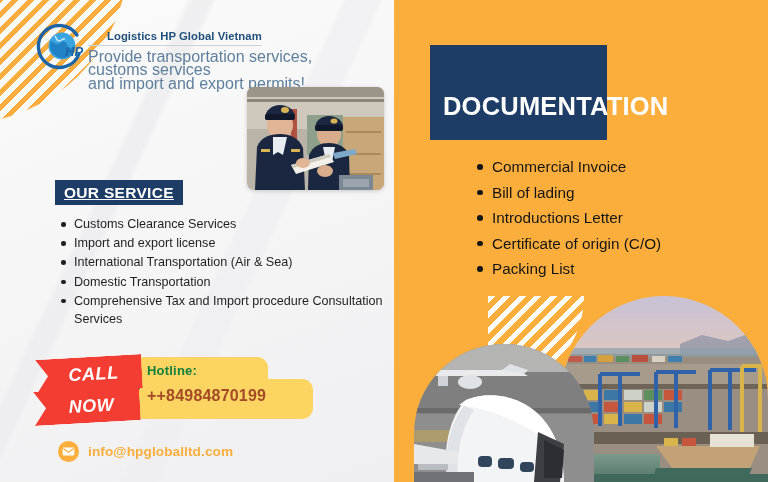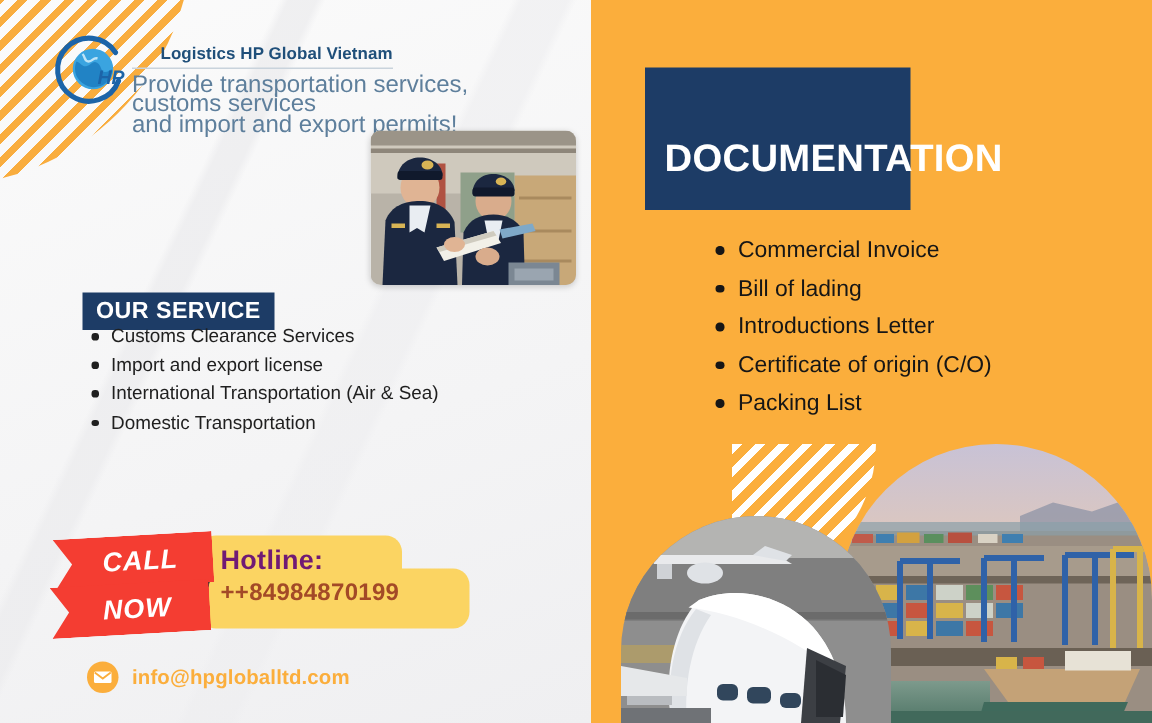--- a/index.html
+++ b/index.html
@@ -47,24 +47,24 @@
 
   
   .officer-photo{
     position:absolute;left:247px;top:87px;width:137px;height:103px;
     border-radius:7px;overflow:hidden;
     box-shadow:0 1px 4px rgba(0,0,0,.18);
   }
 
   
   .service-badge{
-    position:absolute;left:55px;top:195px;height:25px;
+    position:absolute;left:55px;top:180px;height:25px;
     background:#1d3c66;color:#fff;
     font-size:15.5px;font-weight:bold;letter-spacing:.3px;
-    display:flex;align-items:center;padding:0 9px;
+    display:flex;align-items:center;padding:0 9px;text-decoration:underline;
   }
   .service-list{
     position:absolute;left:56px;top:215px;width:320px;
     margin:0;padding:0 0 0 18px;list-style:none;
   }
   .service-list li{
     position:relative;font-size:12.6px;line-height:18.2px;color:#1f1f1f;font-weight:500;
     margin-bottom:1px;
   }
   .service-list li::before{
@@ -79,21 +79,21 @@
   .hot-top{
     position:absolute;left:0;top:0;width:135px;height:36px;
     background:#fbd462;border-radius:11px 11px 0 0;
   }
   .hot-bot{
     position:absolute;left:0;top:22px;width:180px;height:40px;
     background:#fbd462;border-radius:0 11px 11px 11px;
   }
   .hot-l1{
     position:absolute;left:14px;top:6px;z-index:3;
-    font-size:18px;font-weight:bold;color:#701a75;letter-spacing:.2px;
+    font-size:13px;font-weight:bold;color:#15803d;letter-spacing:.2px;
   }
   .hot-l2{
     position:absolute;left:14px;top:30px;z-index:3;
     font-size:16px;font-weight:bold;color:#a34a27;letter-spacing:.2px;
   }
   .ribbon{position:absolute;width:106px;height:34px;}
   .ribbon .shape{
     position:absolute;inset:0;background:#f43d32;
     clip-path:polygon(0 0,12px 50%,0 100%,100% 100%,100% 0);
   }
@@ -223,20 +223,21 @@
     </svg>
   </div>
 
   <div class="service-badge">OUR SERVICE</div>
 
   <ul class="service-list">
     <li>Customs Clearance Services</li>
     <li>Import and export license</li>
     <li>International Transportation (Air &amp; Sea)</li>
     <li>Domestic Transportation</li>
+    <li>Comprehensive Tax and Import procedure Consultation Services</li>
   </ul>
 
   <div class="hotline-bubble">
     <div class="hot-top"></div>
     <div class="hot-bot"></div>
     <div class="hot-l1">Hotline:</div>
     <div class="hot-l2">++84984870199</div>
   </div>
 
   <div class="rb-fold"></div>

